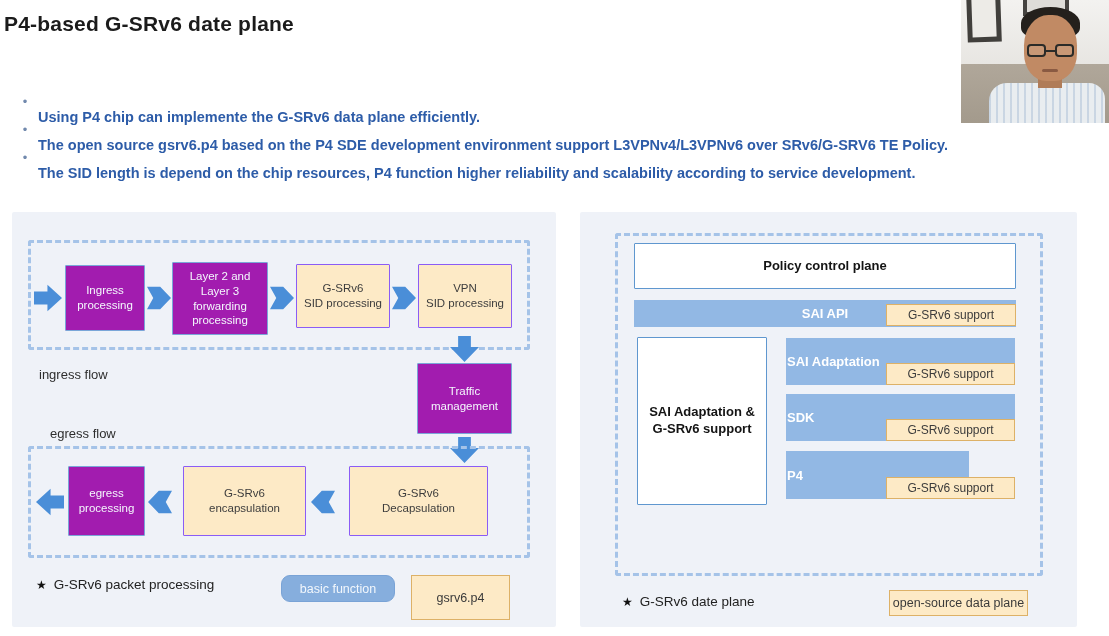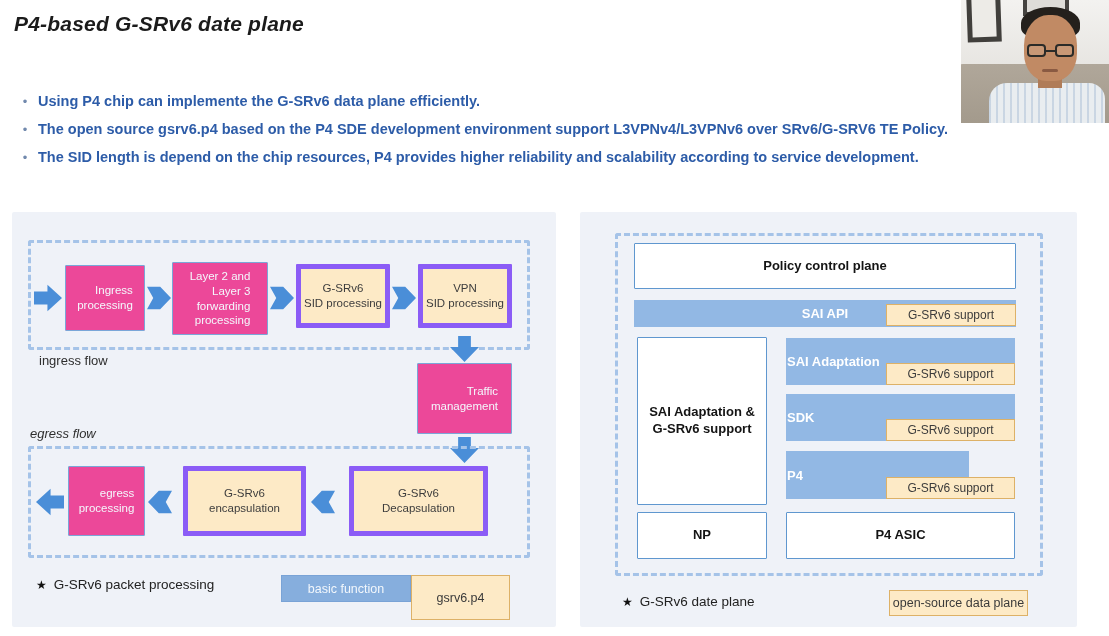--- a/index.html
+++ b/index.html
@@ -5,29 +5,29 @@
   html,body { margin:0; padding:0; }
   body { font-family:"Liberation Sans", sans-serif; background:#ffffff; }
   .slide { position:relative; width:1109px; height:636px; background:#ffffff; overflow:hidden; }
   .abs { position:absolute; box-sizing:border-box; }
 
   .slide-title { font-size:21px; font-weight:bold; color:#1b1b1b; letter-spacing:.2px; }
 
   .bullets { list-style:none; margin:0; padding:0; }
   .bullets li { display:flex; align-items:flex-start; height:28px; }
   .bullet-dot { width:26px; text-align:center; color:#7189ad; font-size:13px; line-height:20px; flex:0 0 26px; }
-  .bullet-text { font-size:14.5px; font-weight:bold; color:#2d5ca8; line-height:19px; }
+  .bullet-text { font-size:14.5px; font-weight:bold; color:#2d5ca8; line-height:19px;margin-top:16px; }
 
   .panel { background:#eff2f8; border-radius:2px; }
   .dashedbox { border:3px dashed #a5c3e8; border-radius:3px; }
 
   .node { display:flex; align-items:center; justify-content:center; text-align:center;
           white-space:pre-line; line-height:1.28; border-radius:1px; }
-  .bluebox   { background:#ec4899; border:1px solid #7aa6d8; color:#f4f8fd; font-size:11.5px;text-align:right; }
-  .yellowbox { background:#fdeac6; border:5px solid #8b5cf6; color:#3d3d3d; font-size:11.5px; }
+  .bluebox   { background:#a21caf; border:1px solid #7aa6d8; color:#f4f8fd; font-size:11.5px; }
+  .yellowbox { background:#fdeac6; border:1px solid #8b5cf6; color:#3d3d3d; font-size:11.5px; }
   .whitebox  { background:#ffffff; border:1px solid #5f97cf; color:#141414; font-weight:bold; font-size:13px; }
 
   .bar { background:#92b8e4; color:#ffffff; font-weight:bold; font-size:13px; display:flex; align-items:center; }
   .bar.center { justify-content:center; }
   .bar.left   { padding-left:1px; }
   .support { background:#fdeac6; border:1px solid #ddb167; color:#3c3c3c; font-size:12px;
              display:flex; align-items:center; justify-content:center; }
 
   .arrow { background:#4a8ed8; }
   .arr-r  { clip-path:polygon(0 10%, 55% 10%, 100% 50%, 55% 90%, 0 90%, 26% 50%); }
@@ -56,34 +56,34 @@
   .wc-hair { left:60px; top:7px; width:59px; height:32px; background:#24201c; border-radius:50% 50% 34% 34%; }
   .wc-lens { width:19px; height:13px; border:2px solid #2b2b28; border-radius:4px; background:rgba(255,255,255,.12); }
   .wc-bridge { left:85px; top:50px; width:9px; height:2px; background:#2b2b28; }
   .wc-mouth { left:81px; top:69px; width:16px; height:3px; background:#8a5a42; border-radius:2px; }
 </style>
 </head>
 <body>
 
 <div class="slide">
 
-  <div class="abs slide-title" style="left:14px; top:12px;font-style:italic;">P4-based G-SRv6 date plane</div>
+  <div class="abs slide-title" style="left:4px; top:12px;">P4-based G-SRv6 date plane</div>
 
   <ul class="abs bullets" style="left:12px; top:92px; width:945px;">
     <li>
       <span class="bullet-dot">•</span>
       <span class="bullet-text">Using P4 chip can implemente the G-SRv6 data plane efficiently.</span>
     </li>
     <li>
       <span class="bullet-dot">•</span>
       <span class="bullet-text">The open source gsrv6.p4 based on the P4 SDE development environment support L3VPNv4/L3VPNv6 over SRv6/G-SRV6 TE Policy.</span>
     </li>
     <li>
       <span class="bullet-dot">•</span>
-      <span class="bullet-text">The SID length is depend on the chip resources,  P4 provides higher reliability and scalability according to service development.</span>
+      <span class="bullet-text">The SID length is depend on the chip resources,  P4 function higher reliability and scalability according to service development.</span>
     </li>
   </ul>
 
   <div class="abs webcam" style="left:961px; top:0; width:148px; height:123px;">
     <div class="abs wc-frame1"></div>
     <div class="abs wc-frame2"></div>
     <div class="abs wc-couch"></div>
     <div class="abs wc-shirt"></div>
     <div class="abs wc-neck"></div>
     <div class="abs wc-hair"></div>
@@ -106,46 +106,46 @@
 Layer 3
 forwarding
 processing</div>
   <div class="abs arrow arr-r" style="left:270px; top:284px; width:24px; height:28px;"></div>
   <div class="abs node yellowbox" style="left:296px; top:264px; width:94px; height:64px;">G-SRv6
 SID processing</div>
   <div class="abs arrow arr-r" style="left:392px; top:284px; width:24px; height:28px;"></div>
   <div class="abs node yellowbox" style="left:418px; top:264px; width:94px; height:64px;">VPN
 SID processing</div>
 
-  <div class="abs flow-label" style="left:31px; top:353px;padding-left:8px;">ingress flow</div>
+  <div class="abs flow-label" style="left:31px; top:367px;padding-left:8px;">ingress flow</div>
 
   <div class="abs arrow arr-d" style="left:450px; top:336px; width:29px; height:26px;"></div>
   <div class="abs node bluebox" style="left:417px; top:363px; width:95px; height:71px;">Traffic
 management</div>
   <div class="abs arrow arr-d" style="left:450px; top:437px; width:29px; height:26px;"></div>
 
-  <div class="abs flow-label" style="left:30px; top:426px;font-style:italic;">egress flow</div>
+  <div class="abs flow-label" style="left:50px; top:426px;">egress flow</div>
 
   <div class="abs dashedbox" style="left:28px; top:446px; width:502px; height:112px;"></div>
 
   <div class="abs arrow arr-lc" style="left:36px; top:487px; width:28px; height:30px;"></div>
   <div class="abs node bluebox" style="left:68px; top:466px; width:77px; height:70px;">egress
 processing</div>
   <div class="abs arrow arr-l" style="left:148px; top:488px; width:24px; height:28px;"></div>
   <div class="abs node yellowbox" style="left:183px; top:466px; width:123px; height:70px;">G-SRv6
 encapsulation</div>
   <div class="abs arrow arr-l" style="left:311px; top:488px; width:24px; height:28px;"></div>
   <div class="abs node yellowbox" style="left:349px; top:466px; width:139px; height:70px;">G-SRv6
 Decapsulation</div>
 
   <div class="abs caption" style="left:36px; top:577px;">
     <span class="star">★</span>
     <span>G-SRv6 packet processing</span>
   </div>
-  <div class="abs legend-blue" style="left:281px; top:575px; width:130px; height:27px;">basic function</div>
+  <div class="abs legend-blue" style="left:281px; top:575px; width:114px; height:27px;border-radius:9px;">basic function</div>
   <div class="abs legend-yellow" style="left:411px; top:575px; width:99px; height:45px;">gsrv6.p4</div>
 
   <div class="abs panel" style="left:580px; top:212px; width:497px; height:415px;"></div>
 
   <div class="abs dashedbox" style="left:615px; top:233px; width:428px; height:343px;"></div>
 
   <div class="abs node whitebox" style="left:634px; top:243px; width:382px; height:46px;">Policy control plane</div>
 
   <div class="abs bar center" style="left:634px; top:300px; width:382px; height:27px;">
     <span>SAI API</span>
@@ -163,22 +163,20 @@
   <div class="abs bar left" style="left:786px; top:394px; width:229px; height:47px;">
     <span>SDK</span>
   </div>
   <div class="abs support" style="left:886px; top:419px; width:129px; height:22px;">G-SRv6 support</div>
 
   <div class="abs bar left" style="left:786px; top:451px; width:183px; height:48px;">
     <span>P4</span>
   </div>
   <div class="abs support" style="left:886px; top:477px; width:129px; height:22px;">G-SRv6 support</div>
 
-  <div class="abs node whitebox" style="left:637px; top:512px; width:130px; height:47px;">NP</div>
-  <div class="abs node whitebox" style="left:786px; top:512px; width:229px; height:47px;">P4 ASIC</div>
 
   <div class="abs caption" style="left:622px; top:594px;">
     <span class="star">★</span>
     <span>G-SRv6 date plane</span>
   </div>
   <div class="abs legend-yellow" style="left:889px; top:590px; width:139px; height:26px;">open-source data plane</div>
 
 </div>
 
 </body></html>

